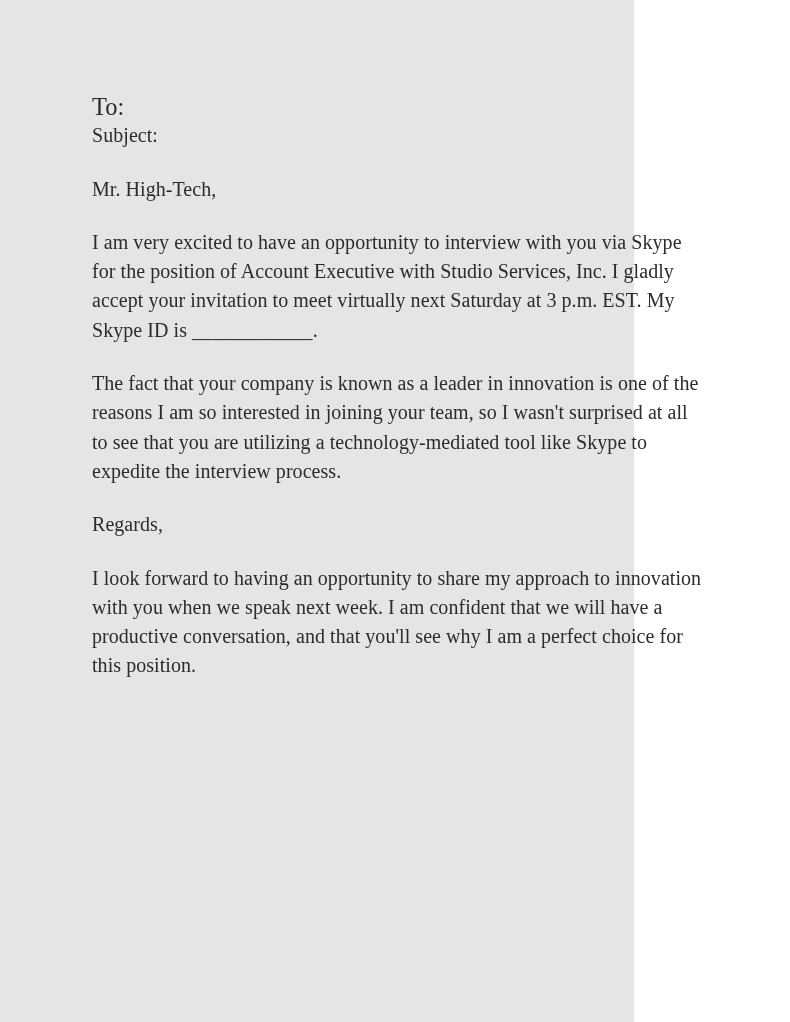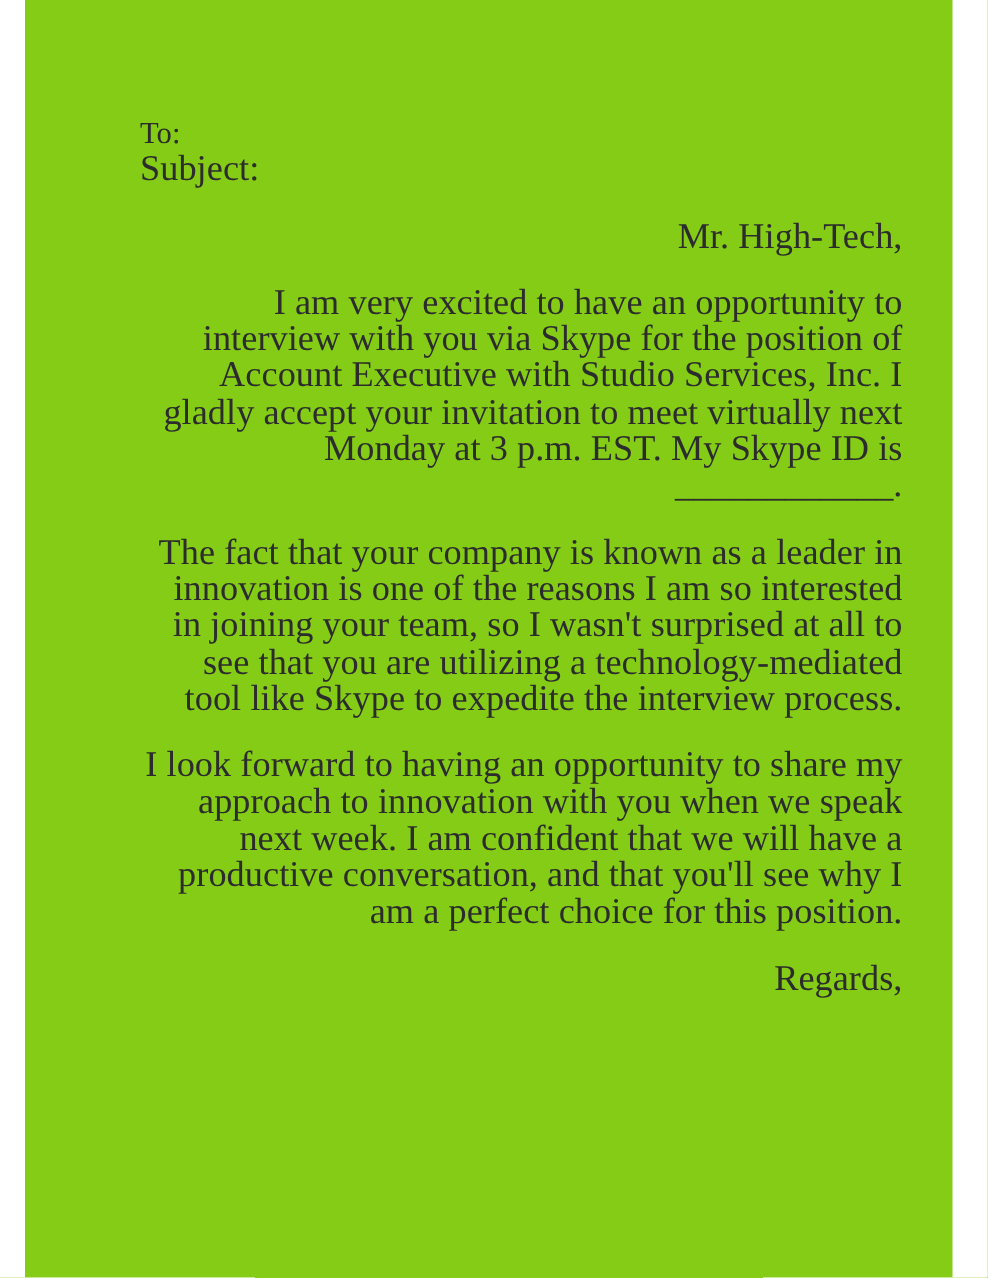--- a/index.html
+++ b/index.html
@@ -8,44 +8,42 @@
     background: #ffffff;
   }
   body {
     width: 790px;
     height: 1022px;
     overflow: hidden;
     font-family: "Liberation Serif", "DejaVu Serif", serif;
   }
   .page {
     position: relative;
-    width: 742px;
+    width: 634px;
     height: 1022px;
-    background: #84cc16;
+    background: #e5e5e5;
     box-sizing: border-box;
-    margin-left: 20px;
   }
   .letter-body {
     position: absolute;
     left: 92px;
     top: 92px;
     width: 610px;
   }
   .block {
     color: #2c2c2c;
-    font-size: 29px;
+    font-size: 20px;
     line-height: 29.3px;
     letter-spacing: 0.05px;
     margin: 0;
     text-align: left;
     -webkit-font-smoothing: antialiased;
   }
   .block + .block {
     margin-top: 24px;
-    text-align: right;
   }
   .fields {
     margin: 0;
   }
   .fields .field-line {
     color: #2c2c2c;
     font-size: 24.5px;
     line-height: 29.3px;
     margin: 0;
   }
@@ -57,23 +55,23 @@
   <div class="letter-body">
 
     <div class="fields">
       <p class="field-line">To:</p>
     </div>
 
     <p class="block">Subject:</p>
 
     <p class="block">Mr. High-Tech,</p>
 
-    <p class="block">I am very excited to have an opportunity to interview with you via Skype for the position of Account Executive with Studio Services, Inc. I gladly accept your invitation to meet virtually next Monday at 3 p.m. EST. My Skype ID is ____________.</p>
+    <p class="block">I am very excited to have an opportunity to interview with you via Skype for the position of Account Executive with Studio Services, Inc. I gladly accept your invitation to meet virtually next Saturday at 3 p.m. EST. My Skype ID is ____________.</p>
 
     <p class="block">The fact that your company is known as a leader in innovation is one of the reasons I am so interested in joining your team, so I wasn't surprised at all to see that you are utilizing a technology-mediated tool like Skype to expedite the interview process.</p>
 
+    <p class="block">Regards,</p>
+
     <p class="block">I look forward to having an opportunity to share my approach to innovation with you when we speak next week. I am confident that we will have a productive conversation, and that you'll see why I am a perfect choice for this position.</p>
-
-    <p class="block">Regards,</p>
 
 
   </div>
 </div>
 
 </body></html>

